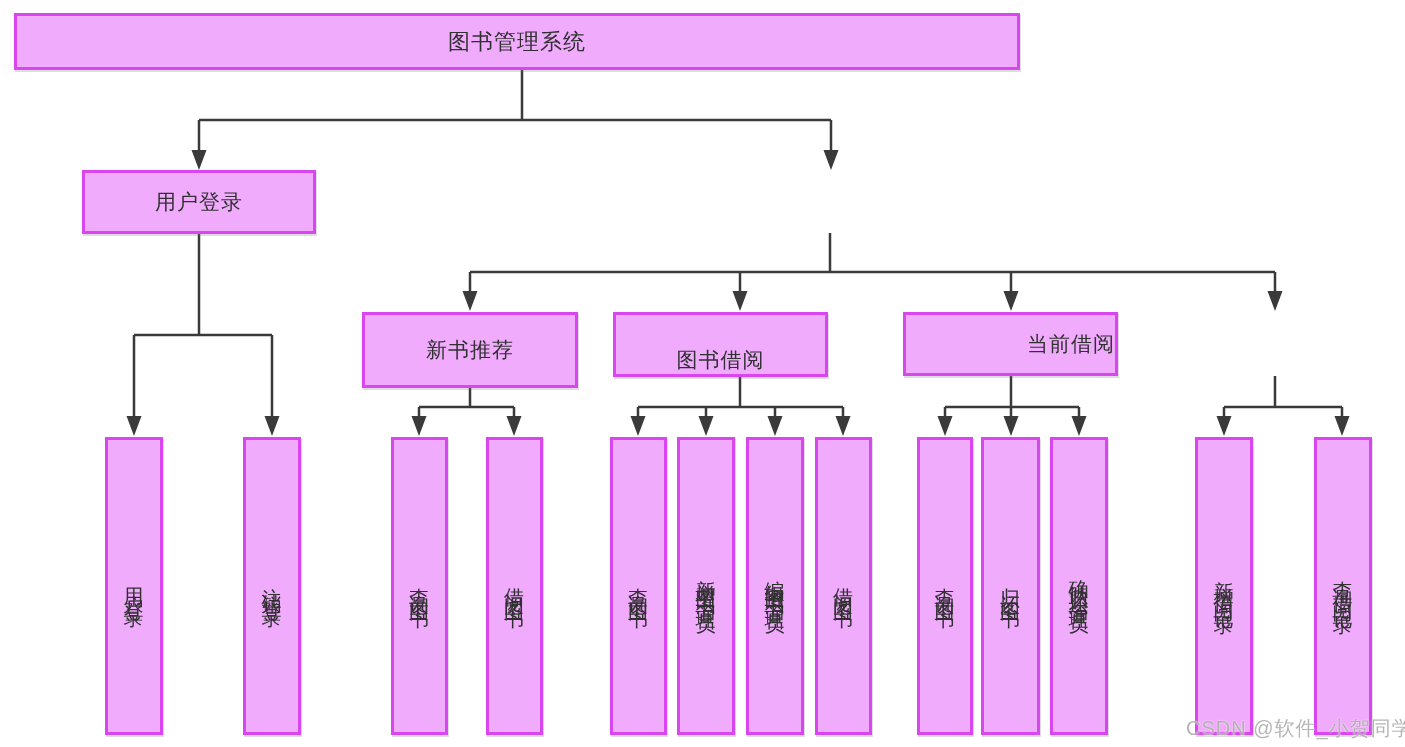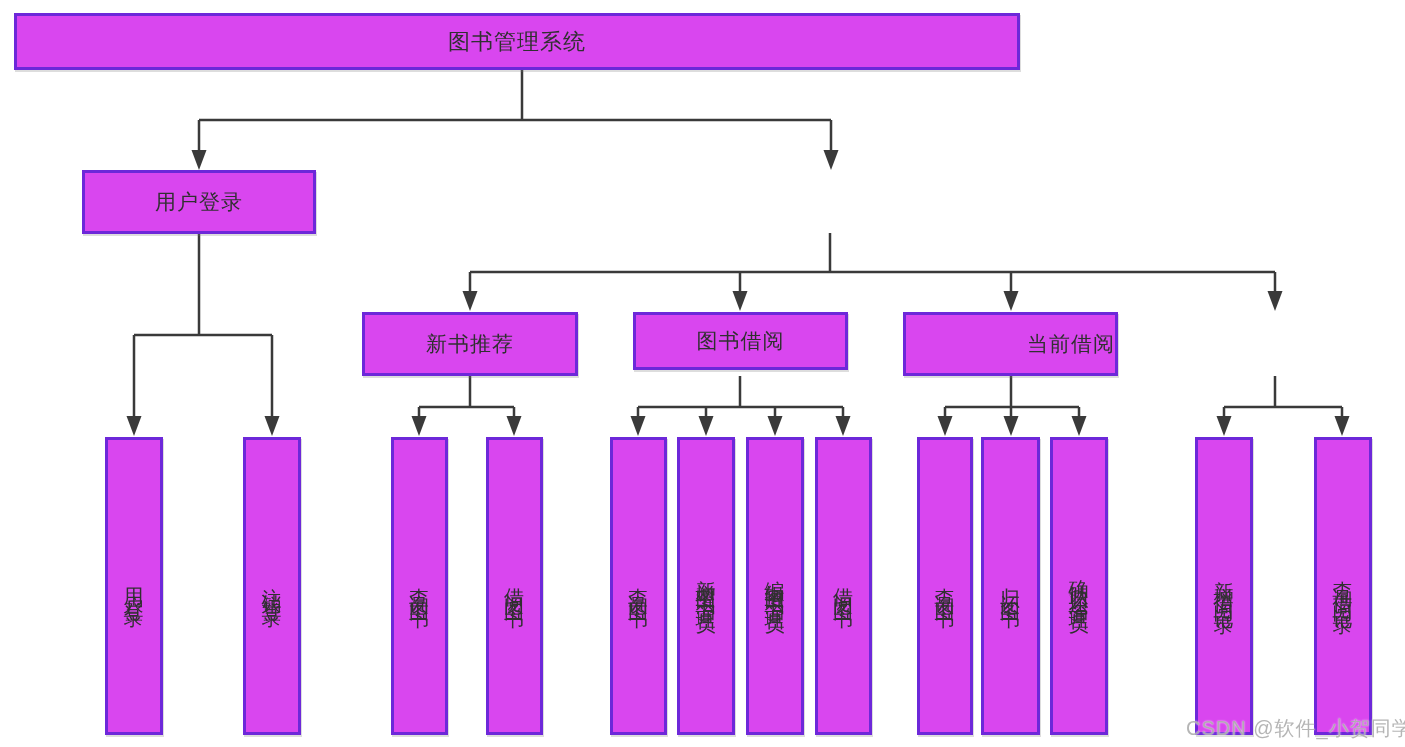--- a/index.html
+++ b/index.html
@@ -14,22 +14,22 @@
   }
   #connectors {
     position: absolute;
     left: 0; top: 0;
     width: 1405px; height: 747px;
     z-index: 1;
   }
   .node {
     position: absolute;
     box-sizing: border-box;
-    background: #d946ef;
-    border: 3px solid #6d28d9;
+    background: #f0abfc;
+    border: 3px solid #d946ef;
     display: flex;
     align-items: center;
     justify-content: center;
     z-index: 2;
     box-shadow: 1px 2px 0 rgba(120,120,120,0.25);
   }
   .node.root  { font-size: 22px; letter-spacing: 1px; }
   .node.lvl   { font-size: 21px; letter-spacing: 1px; }
   .node.leaf  { font-size: 20px; }
   .leaf .vtext {
@@ -97,24 +97,24 @@
   </svg>
 
   <div class="node root" style="left:14px; top:13px; width:1006px; height:57px;">
     <span>图书管理系统</span>
   </div>
 
   <div class="node lvl" style="left:82px; top:170px; width:234px; height:64px;">
     <span>用户登录</span>
   </div>
 
-  <div class="node lvl" style="left:362px; top:312px; width:216px; height:64px;">
+  <div class="node lvl" style="left:362px; top:312px; width:216px; height:76px;">
     <span>新书推荐</span>
   </div>
-  <div class="node lvl" style="left:633px; top:312px; width:215px; height:58px;">
+  <div class="node lvl" style="left:613px; top:312px; width:215px; height:65px;align-items:flex-end;">
     <span>图书借阅</span>
   </div>
   <div class="node lvl" style="left:903px; top:312px; width:215px; height:64px;justify-content:flex-end;">
     <span>当前借阅</span>
   </div>
 
   <div class="node leaf" style="left:105px; top:437px; width:58px; height:298px;">
     <span class="vtext">用户登录</span>
   </div>
   <div class="node leaf" style="left:243px; top:437px; width:58px; height:298px;">

